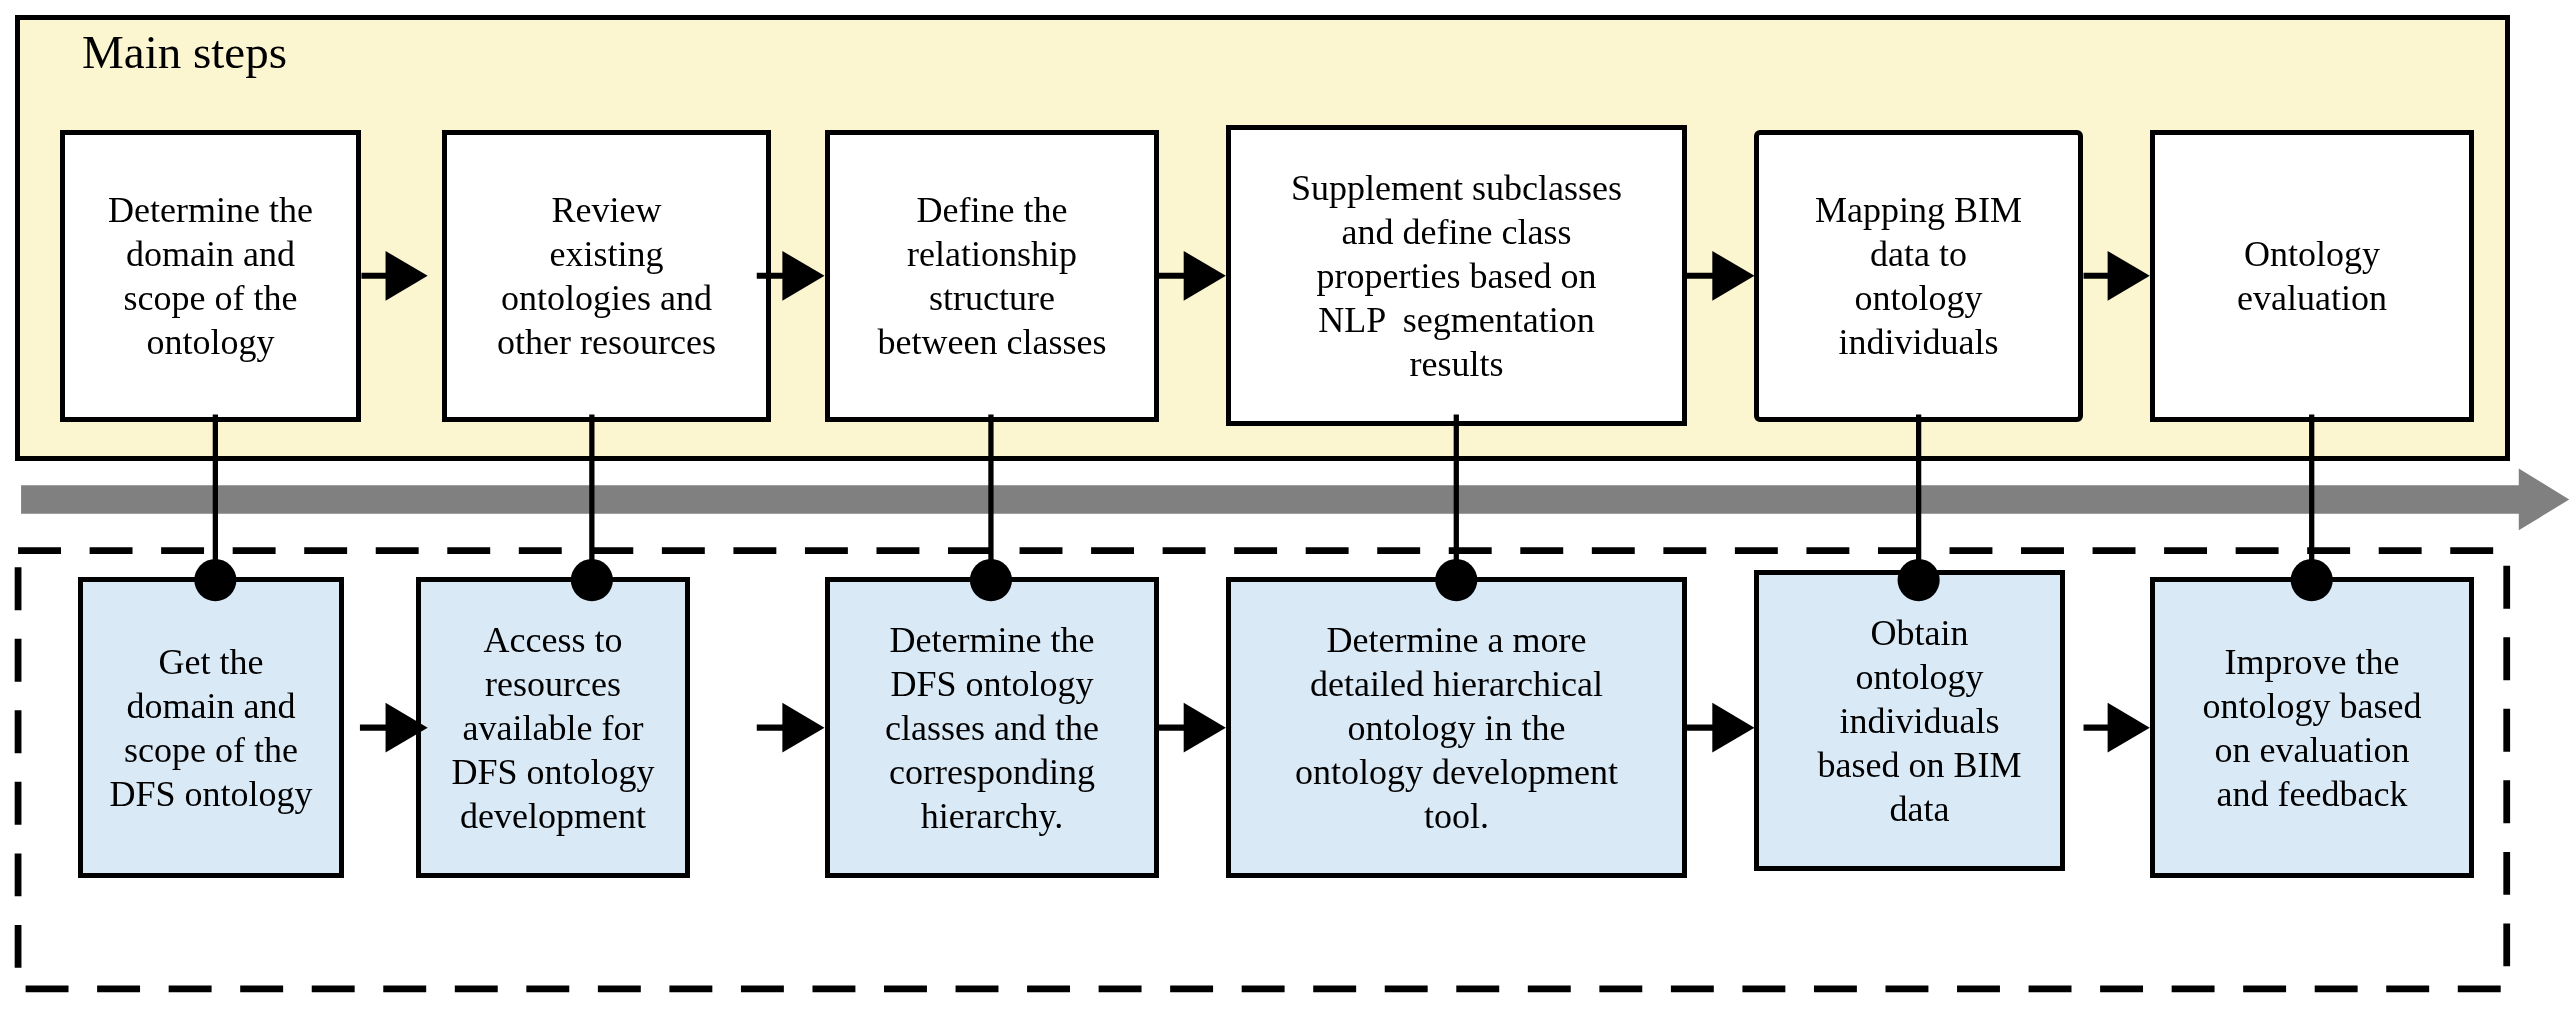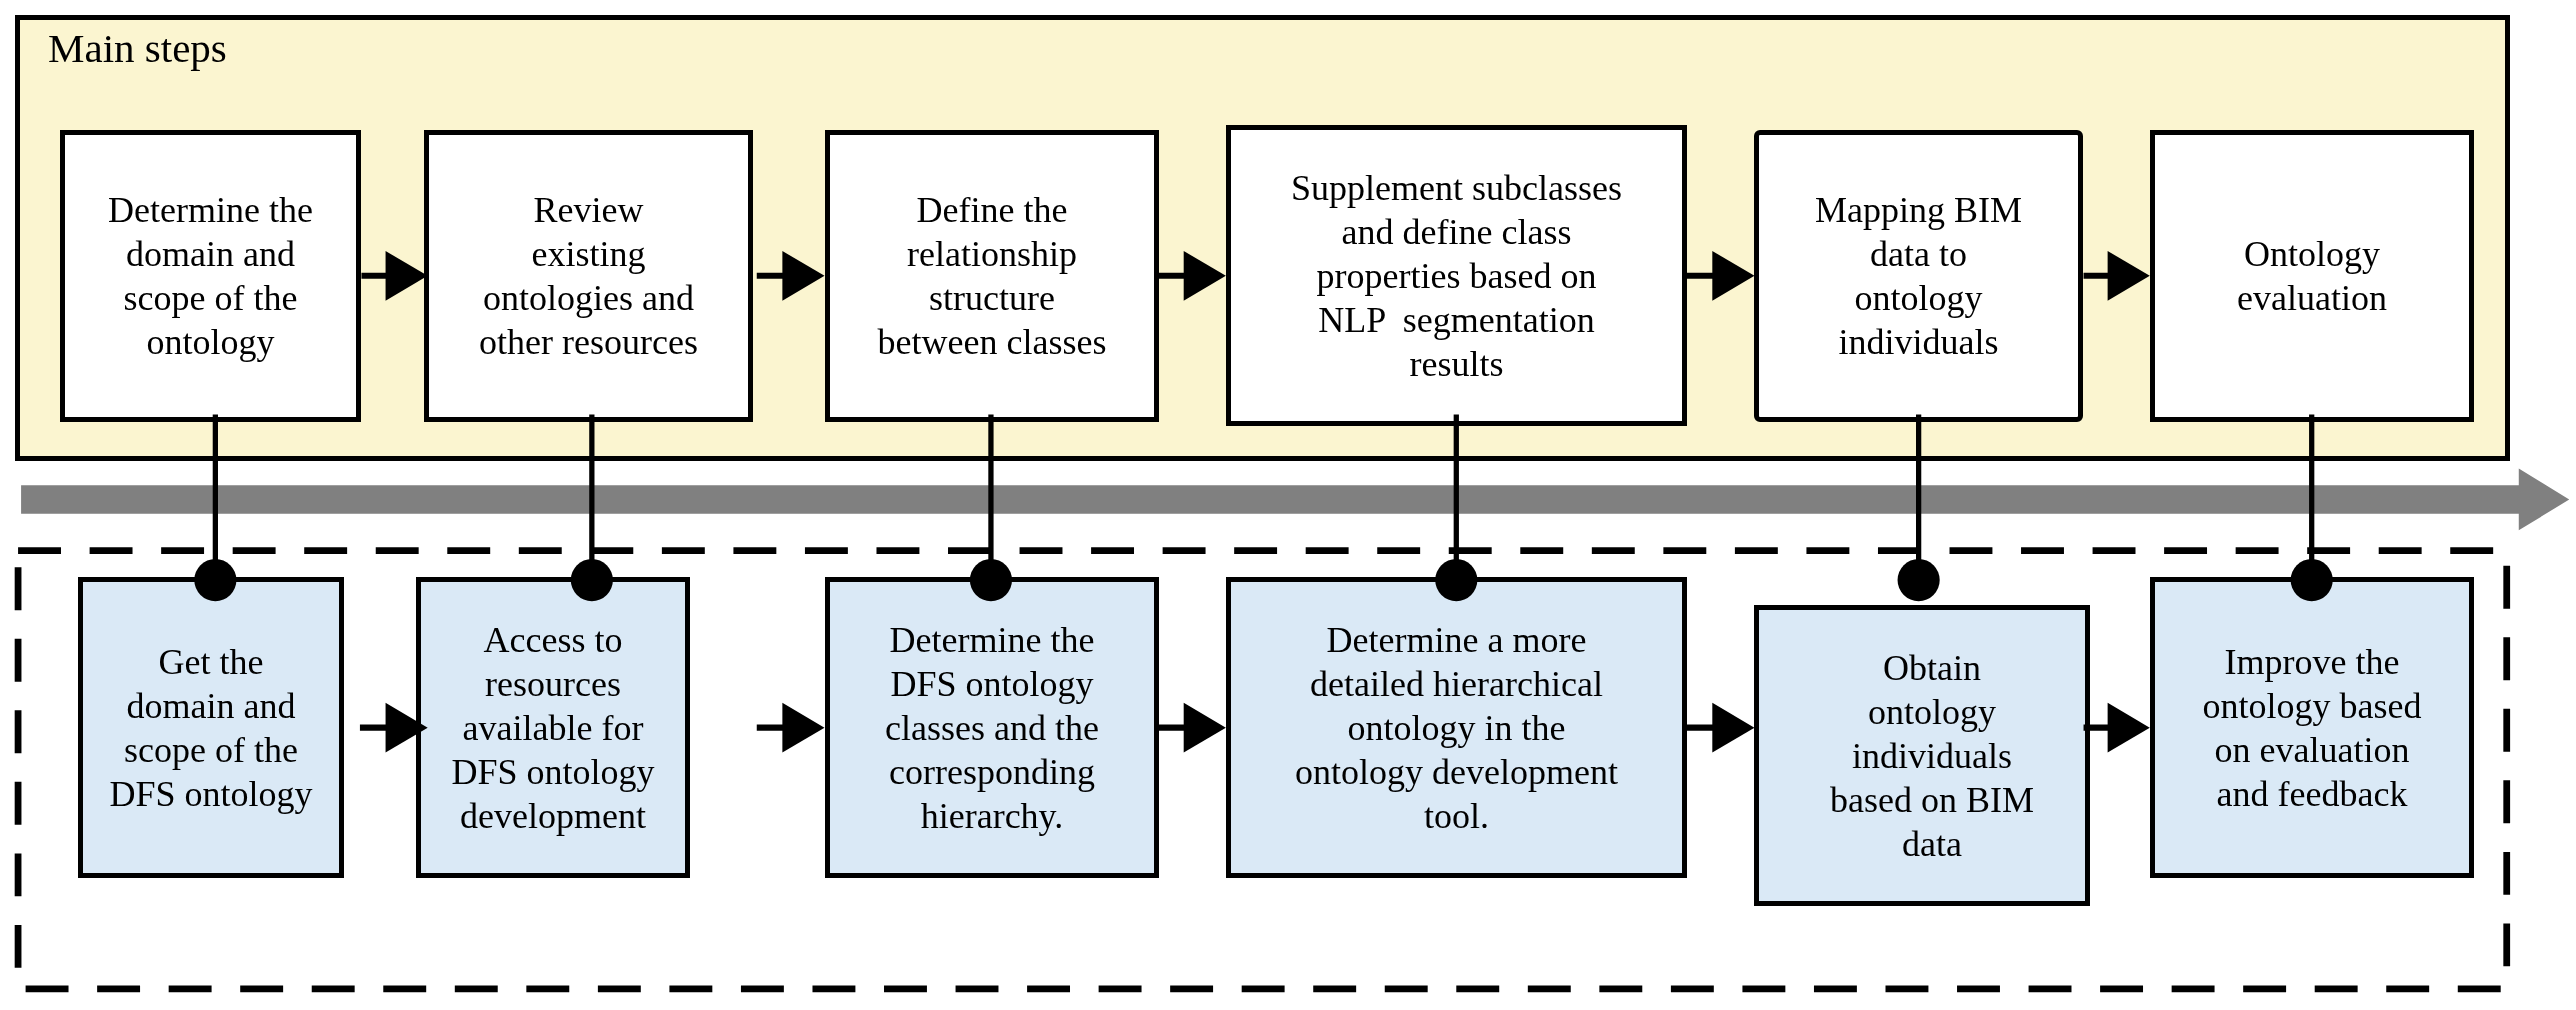--- a/index.html
+++ b/index.html
@@ -14,22 +14,23 @@
   .panel{
     position:absolute;box-sizing:border-box;
     border:5.3px solid #000;
   }
   #main-steps-panel{
     left:15px;top:15px;width:2495px;height:446px;
     background:var(--panel-yellow,#FBF5D0);
   }
   .panel-title{
     position:absolute;
-    font-size:41px;line-height:1.12;
+    font-size:47px;line-height:1.12;
     white-space:nowrap;
+    margin-left:34px;
   }
   #main-steps-title{left:48px;top:25.6px;}
   #corresponding-output-title{left:48px;top:898px;}
   .box{
     position:absolute;box-sizing:border-box;
     border:5.3px solid #000;
     display:flex;align-items:center;justify-content:center;
     text-align:center;
   }
   .top-box{background:#ffffff;}
@@ -55,21 +56,21 @@
 <div id="canvas">
 
   <div class="panel" id="main-steps-panel"></div>
 
   <div class="box top-box" style="left:60px;top:130px;width:301px;height:292px;">
     <span class="box-text">Determine the
 domain and
 scope of the
 ontology</span>
   </div>
-  <div class="box top-box" style="left:424px;top:130px;width:329px;height:292px;">
+  <div class="box top-box" style="left:442px;top:130px;width:329px;height:292px;">
     <span class="box-text">Review
 existing
 ontologies and
 other resources</span>
   </div>
   <div class="box top-box" style="left:1226px;top:125px;width:461px;height:301px;">
     <span class="box-text">Supplement subclasses
 and define class
 properties based on
 NLP  segmentation
@@ -112,21 +113,21 @@
 corresponding
 hierarchy.</span>
   </div>
   <div class="box bottom-box" style="left:1226px;top:577px;width:461px;height:301px;justify-content:center;">
     <span class="box-text">Determine a more
 detailed hierarchical
 ontology in the
 ontology development
 tool.</span>
   </div>
-  <div class="box bottom-box" style="left:1754px;top:605px;width:336px;height:301px;padding-left:20px;">
+  <div class="box bottom-box" style="left:1754px;top:570px;width:311px;height:301px;padding-left:20px;">
     <span class="box-text">Obtain
 ontology
 individuals
 based on BIM
 data</span>
   </div>
   <div class="box bottom-box" style="left:2150px;top:577px;width:324px;height:301px;">
     <span class="box-text">Improve the
 ontology based
 on evaluation

